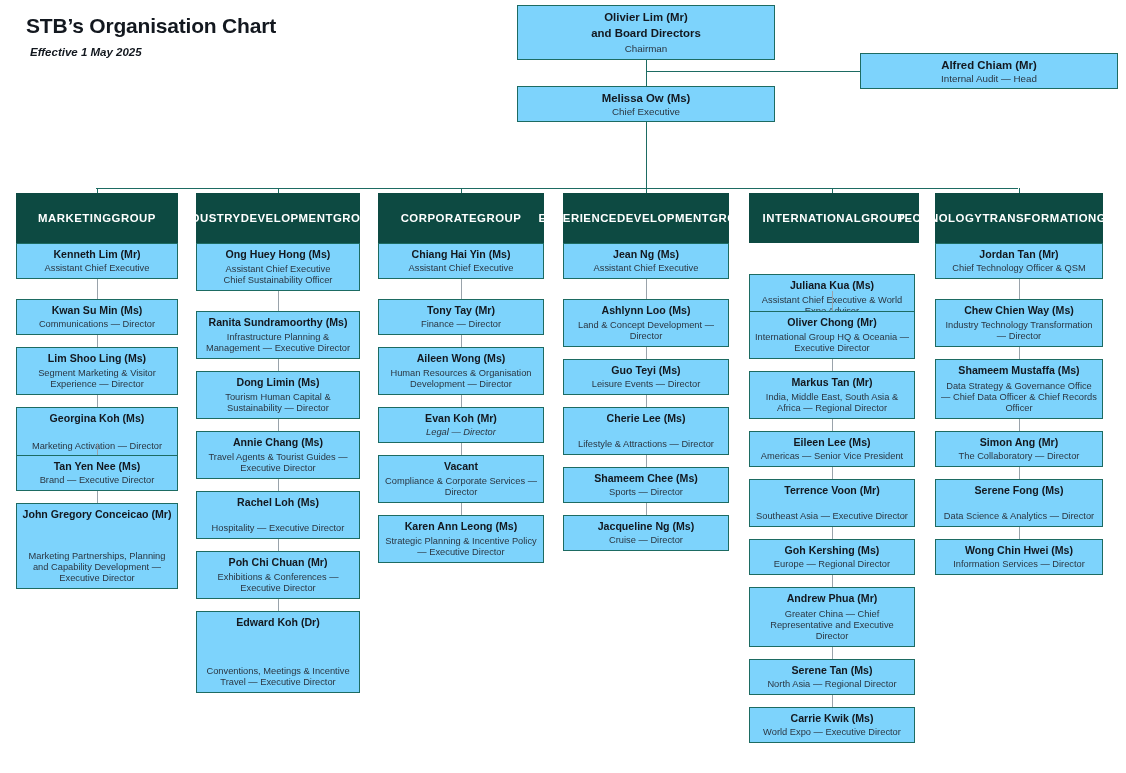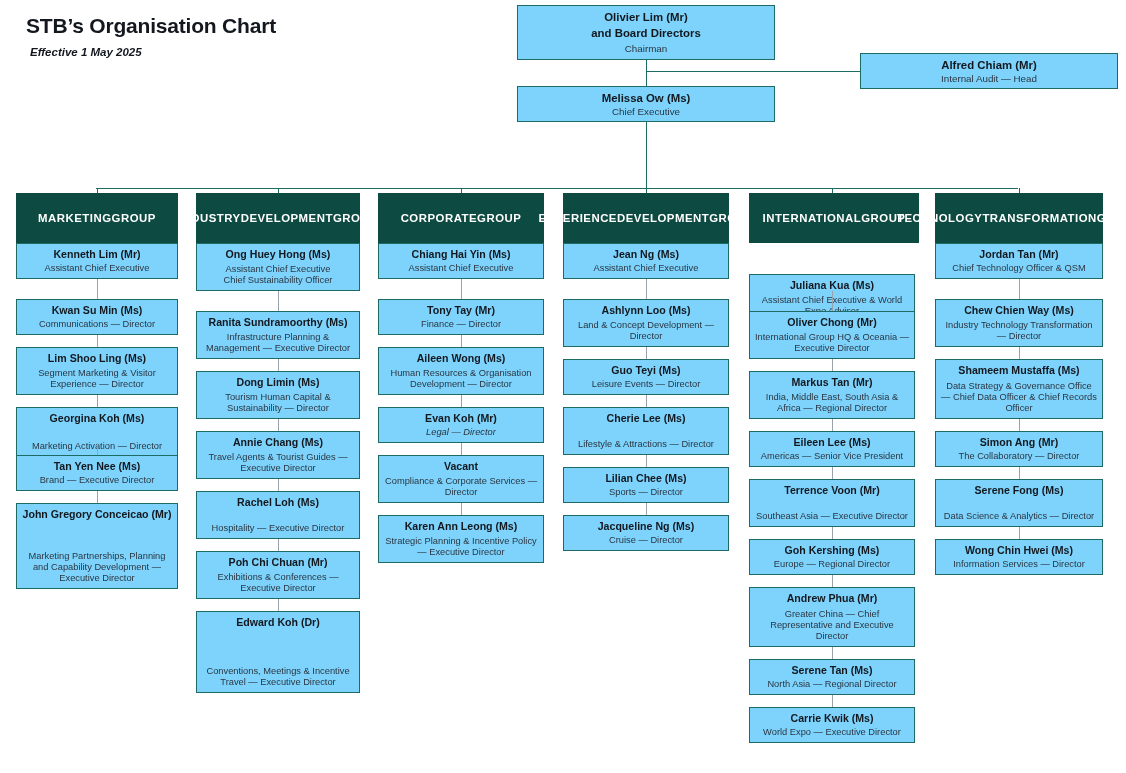--- a/index.html
+++ b/index.html
@@ -253,21 +253,21 @@
       <div class="nm wrap">Guo Teyi (Ms)</div>
       <div class="tt" style="white-space: pre-line;">Leisure Events — Director</div>
     </div>
     <div class="conn v" style="left: 646px; top: 395px; height: 12px;"></div>
     <div class="box" style="left: 563px; top: 407px; width: 166px; min-height: 48px;">
       <div class="nm wrap">Cherie Lee (Ms)</div>
       <div class="tt" style="white-space: pre-line;">Lifestyle &amp; Attractions — Director</div>
     </div>
     <div class="conn v" style="left: 646px; top: 455px; height: 12px;"></div>
     <div class="box" style="left: 563px; top: 467px; width: 166px; min-height: 36px;">
-      <div class="nm wrap">Lilian Chee (Ms)</div>
+      <div class="nm wrap">Shameem Chee (Ms)</div>
       <div class="tt" style="white-space: pre-line;">Sports — Director</div>
     </div>
     <div class="conn v" style="left: 646px; top: 503px; height: 12px;"></div>
     <div class="box" style="left: 563px; top: 515px; width: 166px; min-height: 36px;">
       <div class="nm wrap">Jacqueline Ng (Ms)</div>
       <div class="tt" style="white-space: pre-line;">Cruise — Director</div>
     </div>
     <div class="grp-head" style="left: 749px; top: 193px; width: 170px; height: 50px;">
       <span>INTERNATIONAL</span>
       <br>

